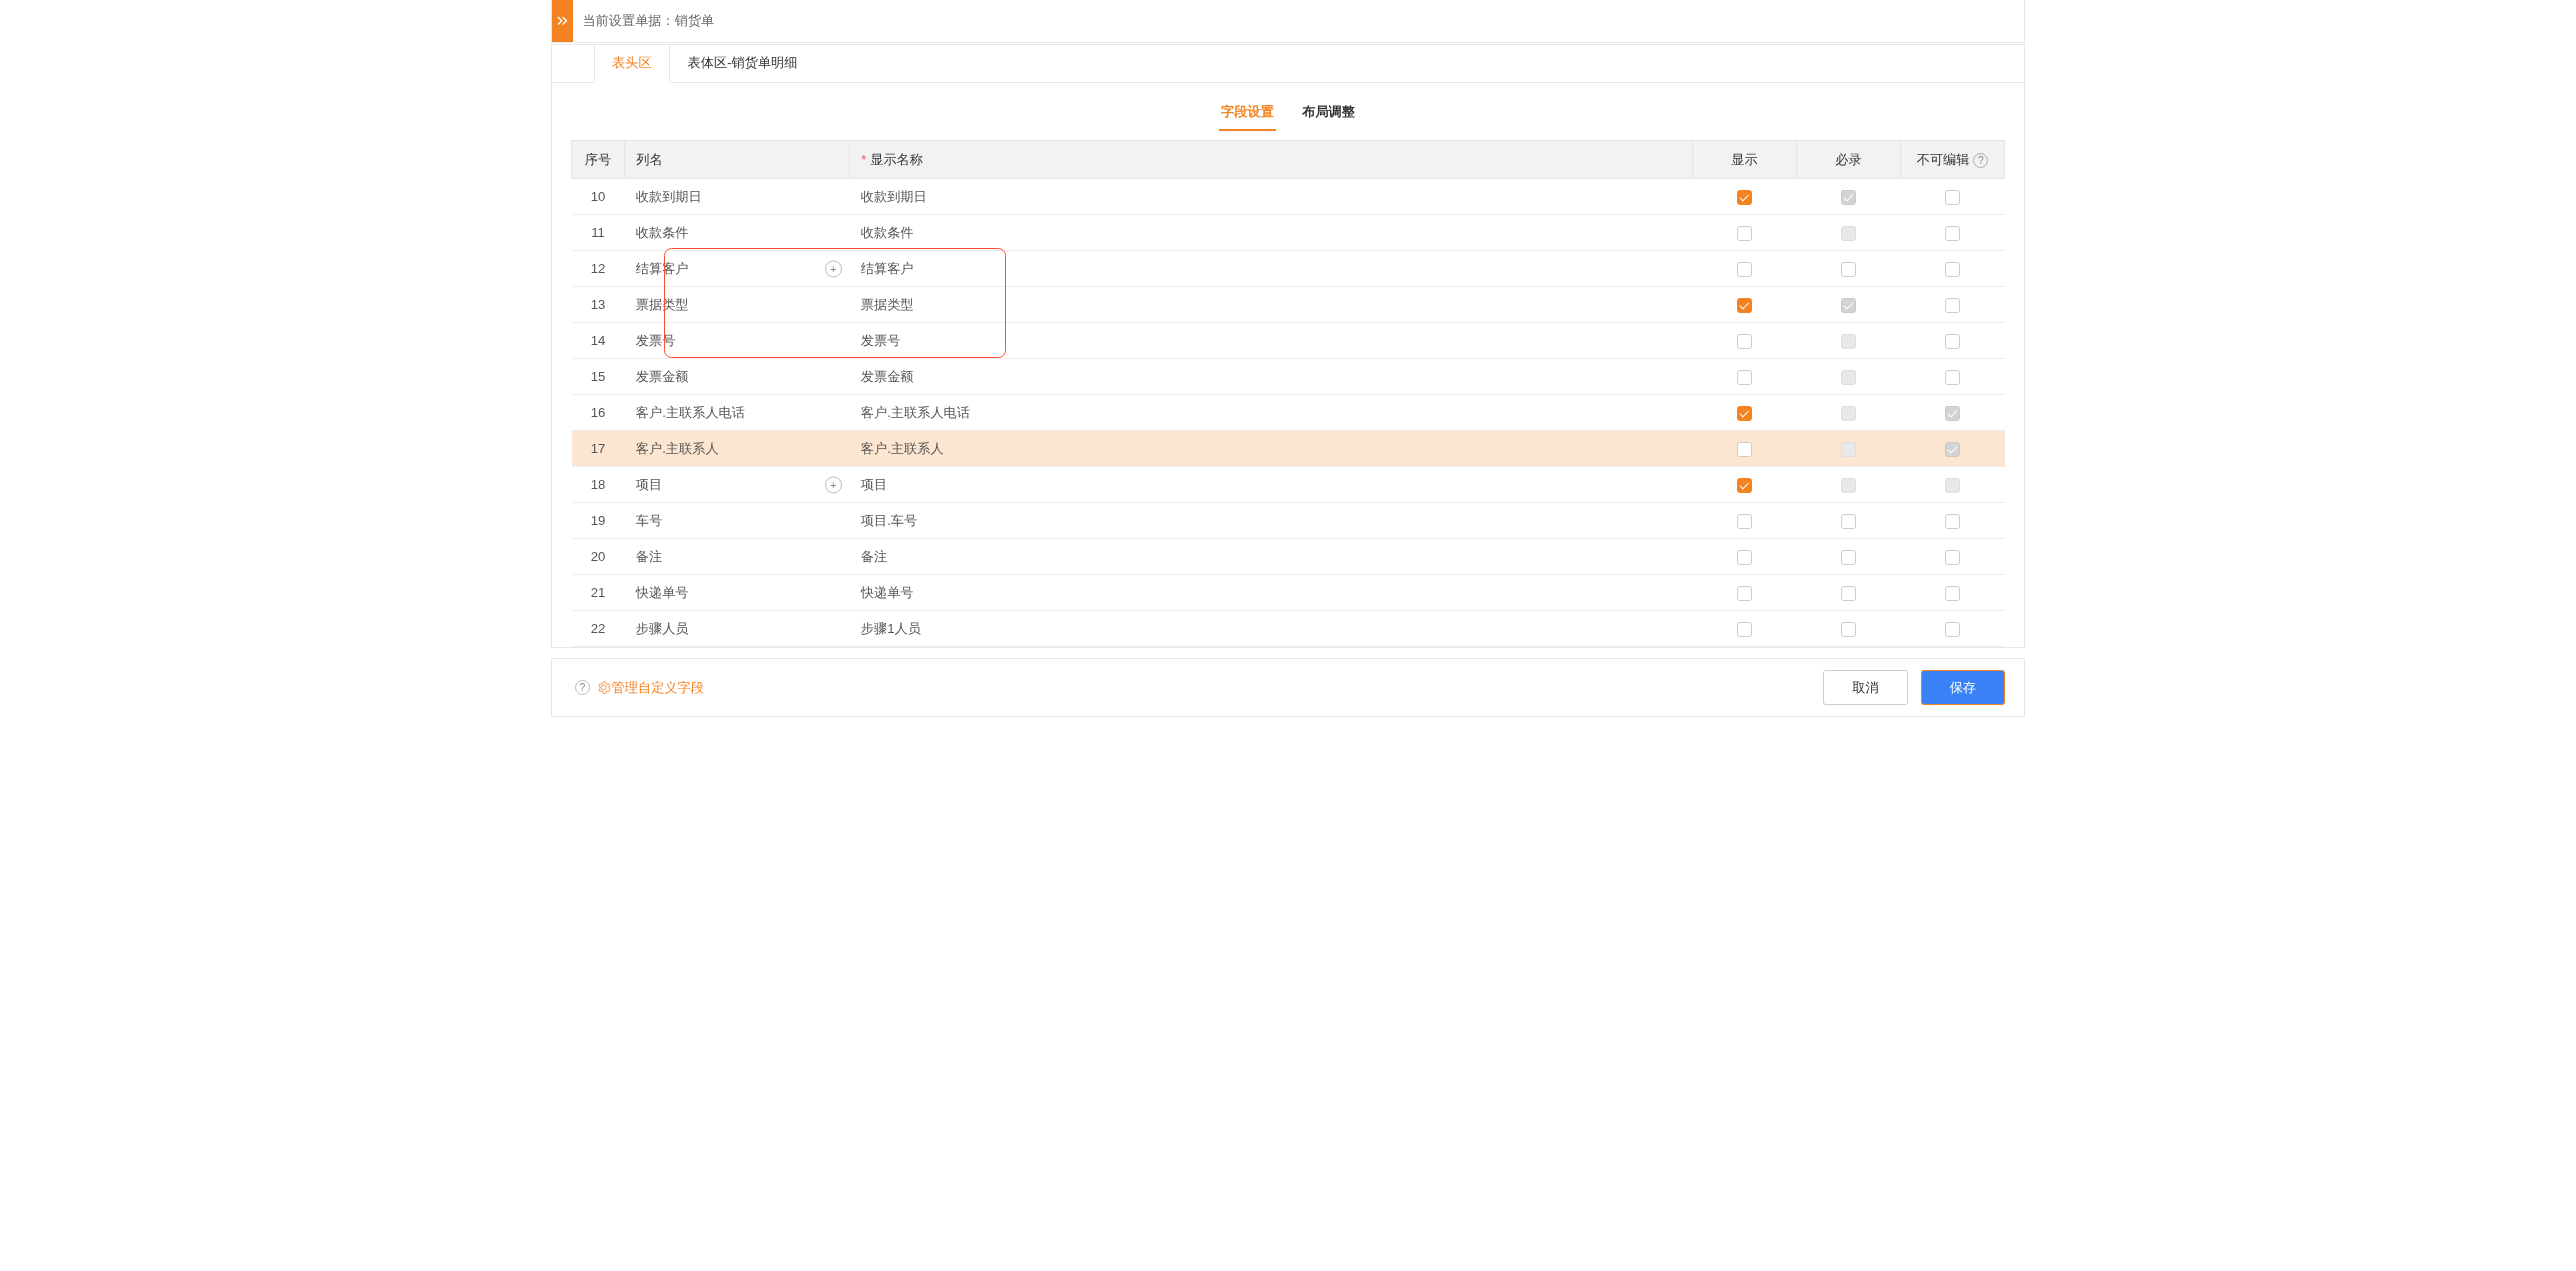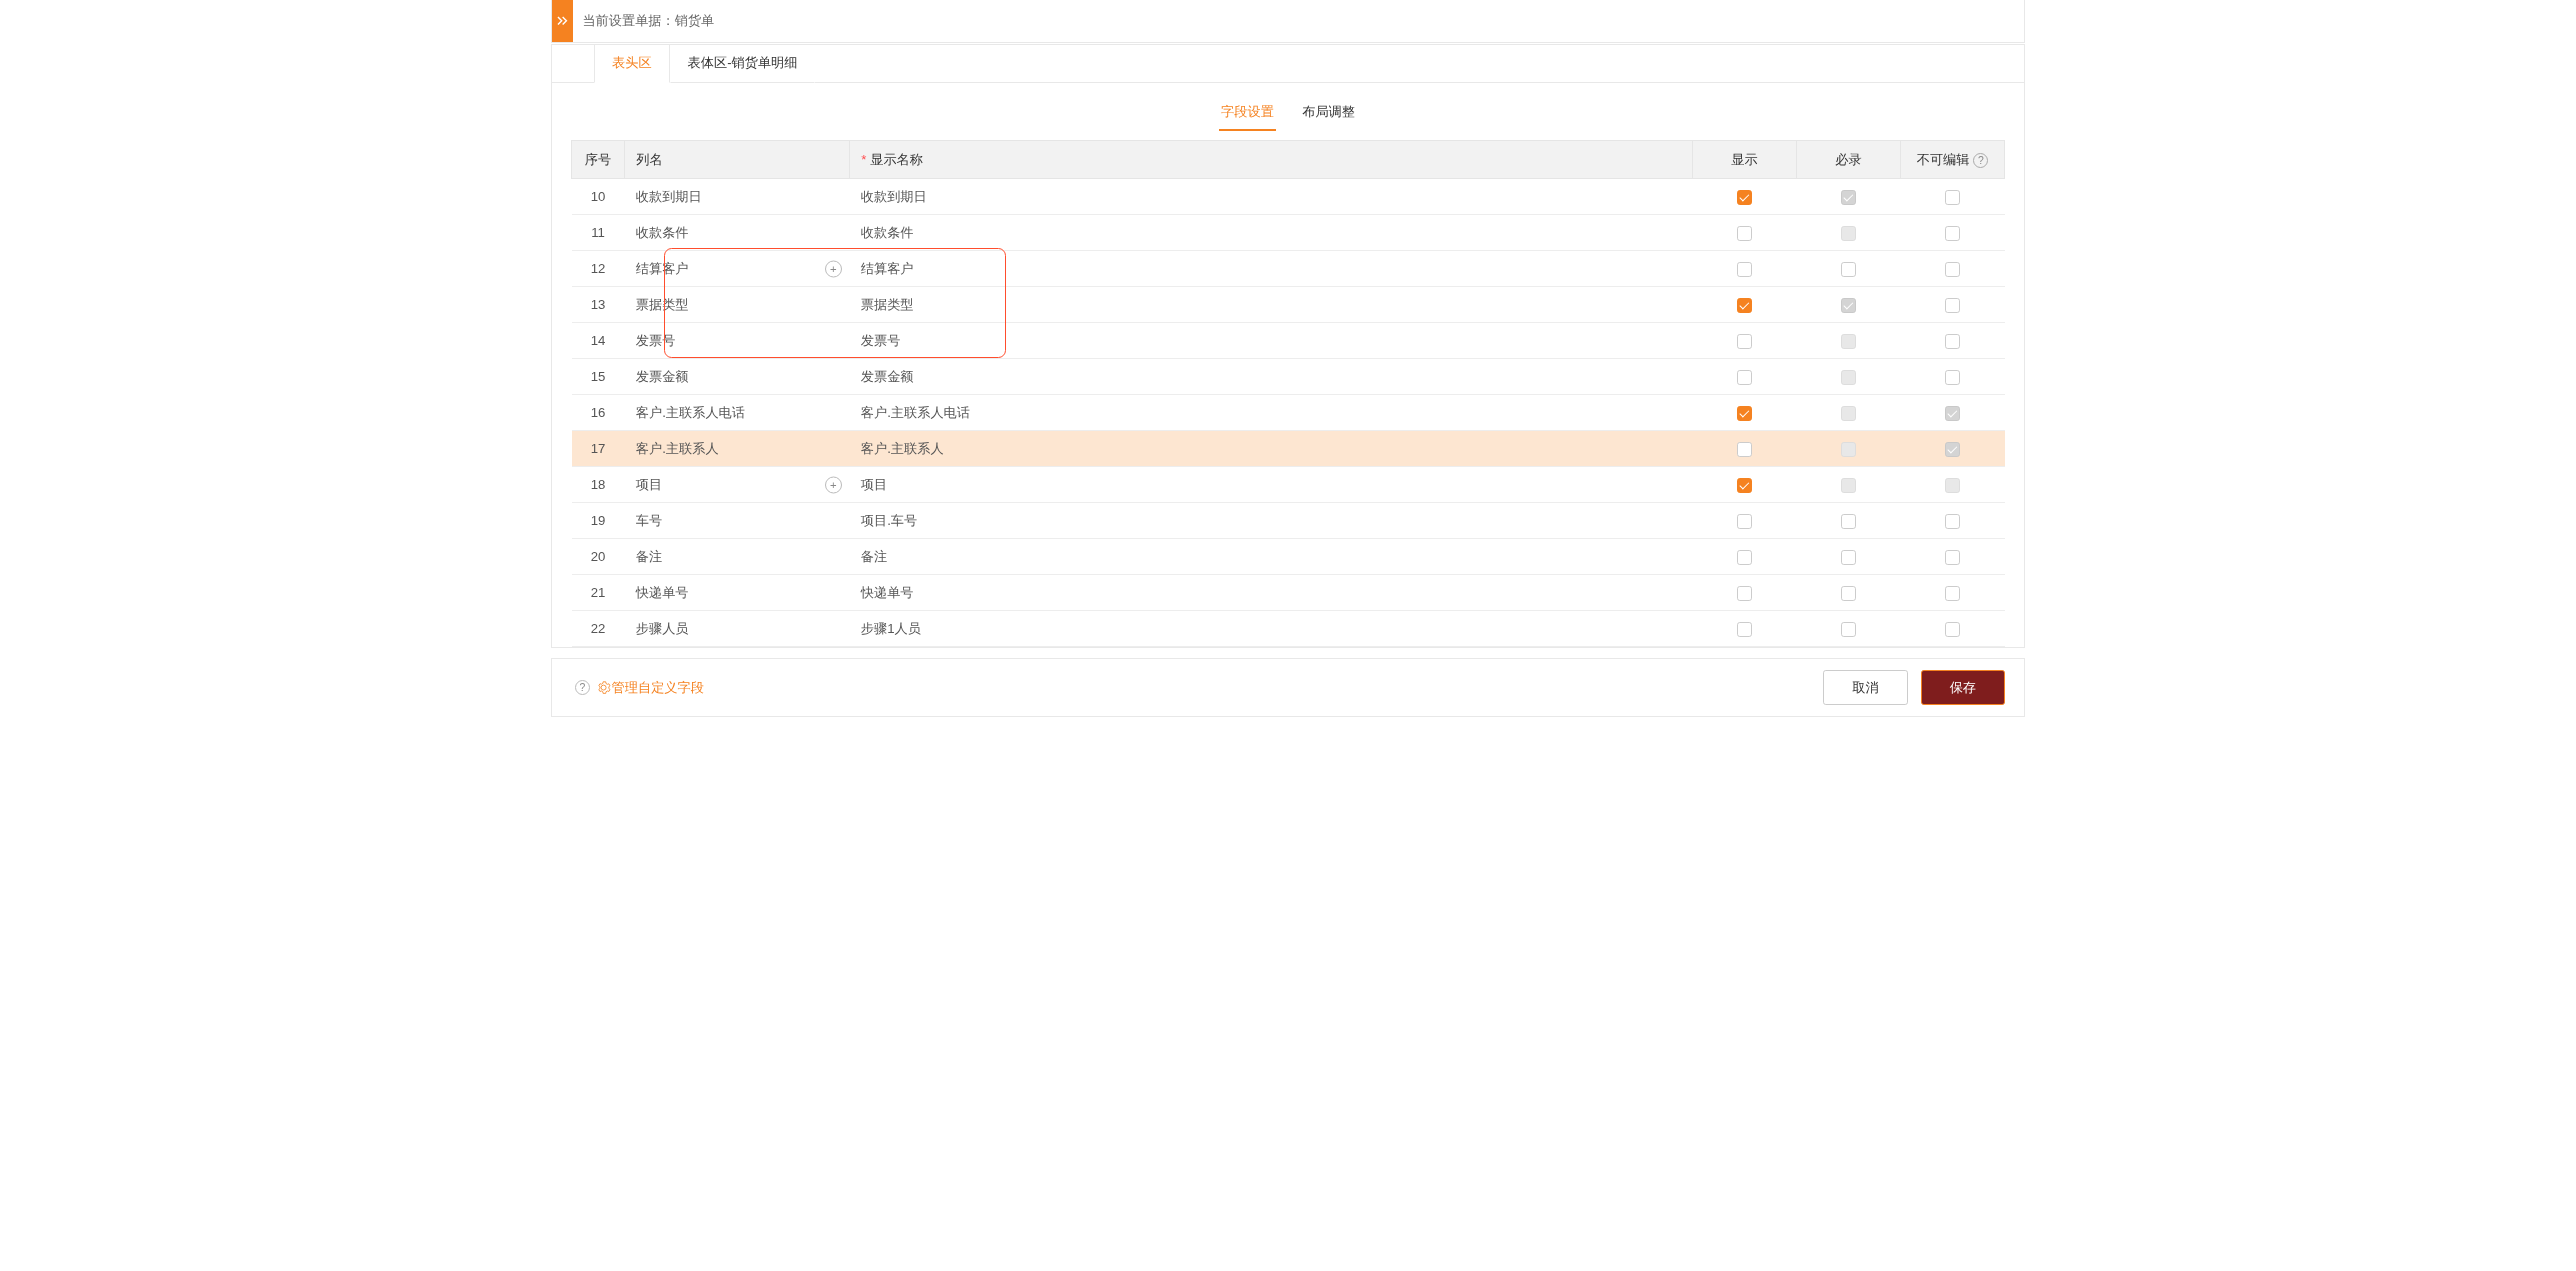--- a/index.html
+++ b/index.html
@@ -12,21 +12,21 @@
     
     .tabs-row { display: flex; position: relative; border: 0.9px solid #e8e8e8; border-bottom: none; margin-top: -0.9px; }
     .tab-spacer-left { width: 42px; border-bottom: 0.9px solid #e8e8e8; }
     .tab { padding: 9.4px 17px; cursor: pointer; border-bottom: 0.9px solid #e8e8e8; border-right: 0.9px solid transparent; border-left: 0.9px solid transparent; color: #333; }
     .tab.active { color: #f58220; border-left: 0.9px solid #e8e8e8; border-right: 0.9px solid #e8e8e8; border-bottom: 0.9px solid #fff; background: #fff; }
     .tab-spacer-right { flex: 1; border-bottom: 0.9px solid #e8e8e8; }
     
     .panel { border: 0.9px solid #e8e8e8; border-top: none; padding-bottom: 0; }
     
     .sub-tabs { display: flex; justify-content: center; gap: 24.6px; padding: 15px 0 0 0; }
-    .sub-tab { padding: 5.7px 1.9px 7.6px 1.9px; cursor: pointer; color: #333; border-bottom: 2.8px solid transparent; }
+    .sub-tab { padding: 5.7px 1.9px 7.6px 1.9px; cursor: pointer; color: #333; border-bottom: 2.8px solid transparent; font-weight: bold; }
     .sub-tab.active { color: #f58220; border-bottom-color: #f58220; }
     
     .table-wrap { padding: 9.4px 19px 0 19px; position: relative; }
     .field-table { width: 100%; border-collapse: collapse; }
     .field-table th { background: #f2f2f2; border: 0.9px solid #e5e5e5; padding: 9.4px 11.3px; text-align: left; font-weight: normal; color: #333; }
     .field-table th.center { text-align: center; }
     .field-table td { border-bottom: 0.9px solid #ededed; padding: 8.5px 11.3px; color: #555; vertical-align: middle; }
     .field-table td.center { text-align: center; }
     .field-table tr.highlight-row td { background: #fde6d1; }
     .col-seq { width: 53px; text-align: center; }
@@ -45,21 +45,21 @@
     
     .highlight-box { position: absolute; border: 1.9px solid #ff4d2d; border-radius: 7.6px; pointer-events: none; left: 112px; top: 117px; width: 342px; height: 110px; }
     
     .footer { display: flex; align-items: center; justify-content: space-between; border: 0.9px solid #e8e8e8; border-top: 0.9px solid #e8e8e8; padding: 11.3px 19px; margin-top: 9.4px; }
     .footer-left { display: flex; align-items: center; gap: 7.6px; color: #888; }
     .footer-left .help-ico { border-color: #bbb; }
     .manage-link { color: #f58220; cursor: pointer; display: flex; align-items: center; gap: 1px; }
     .gear-ico { width: 13.2px; height: 13.2px; display: inline-block; }
     .btn { padding: 7.6px 28px; border-radius: 2.8px; font-size: 13.2px; cursor: pointer; margin-left: 9.4px; }
     .btn-default { background: #fff; border: 0.9px solid #ccc; color: #333; }
-    .btn-primary { background: #7f1d1d; border: 0.9px solid #f58220; color: #fff; }
+    .btn-primary { background: #3b82f6; border: 0.9px solid #f58220; color: #fff; }
   </style>
 </head>
 <body>
 
 <div class="container">
   <div class="top-bar">
     <div class="expand-btn">
       <svg width="11.3" height="11.3" viewBox="0 0 12 12">
           <path d="M1 2l4 4-4 4M6 2l4 4-4 4" stroke="#fff" stroke-width="1.5" fill="none"></path>
         </svg>

